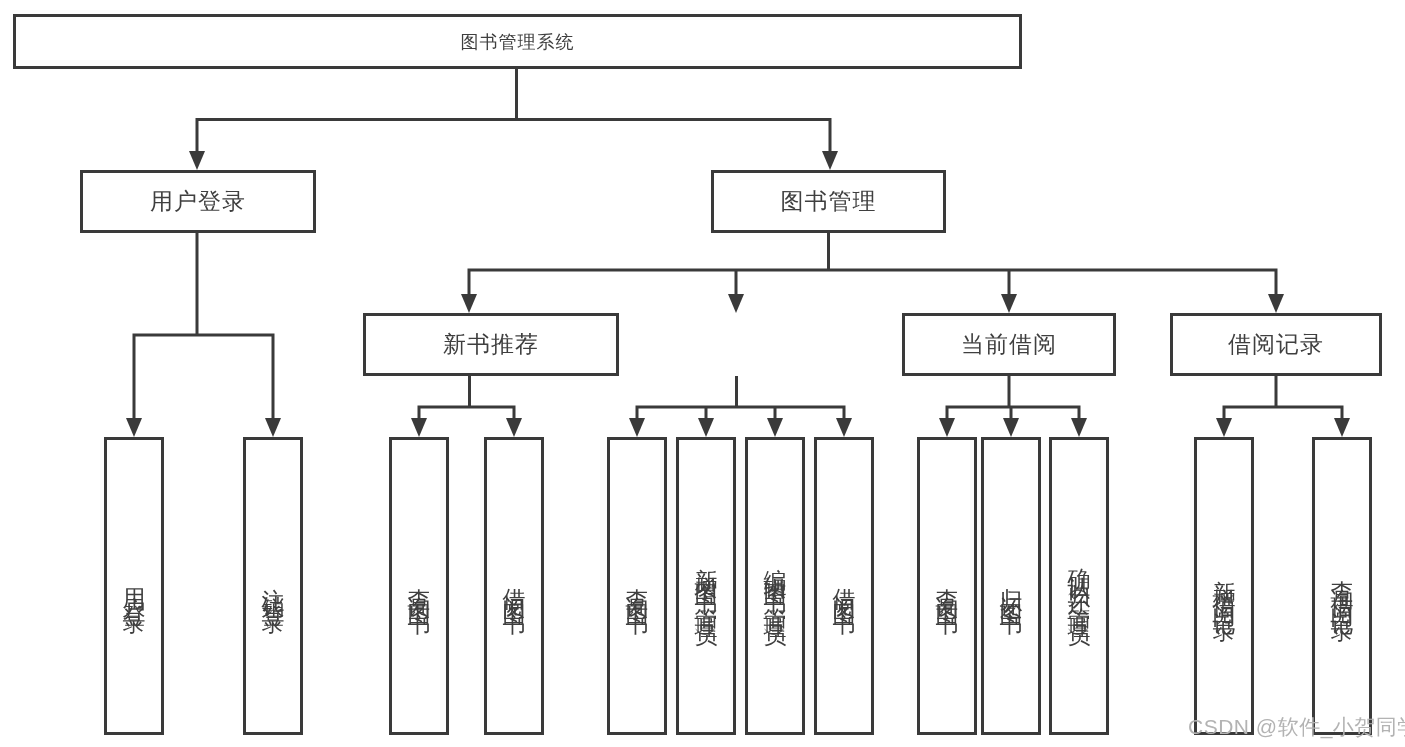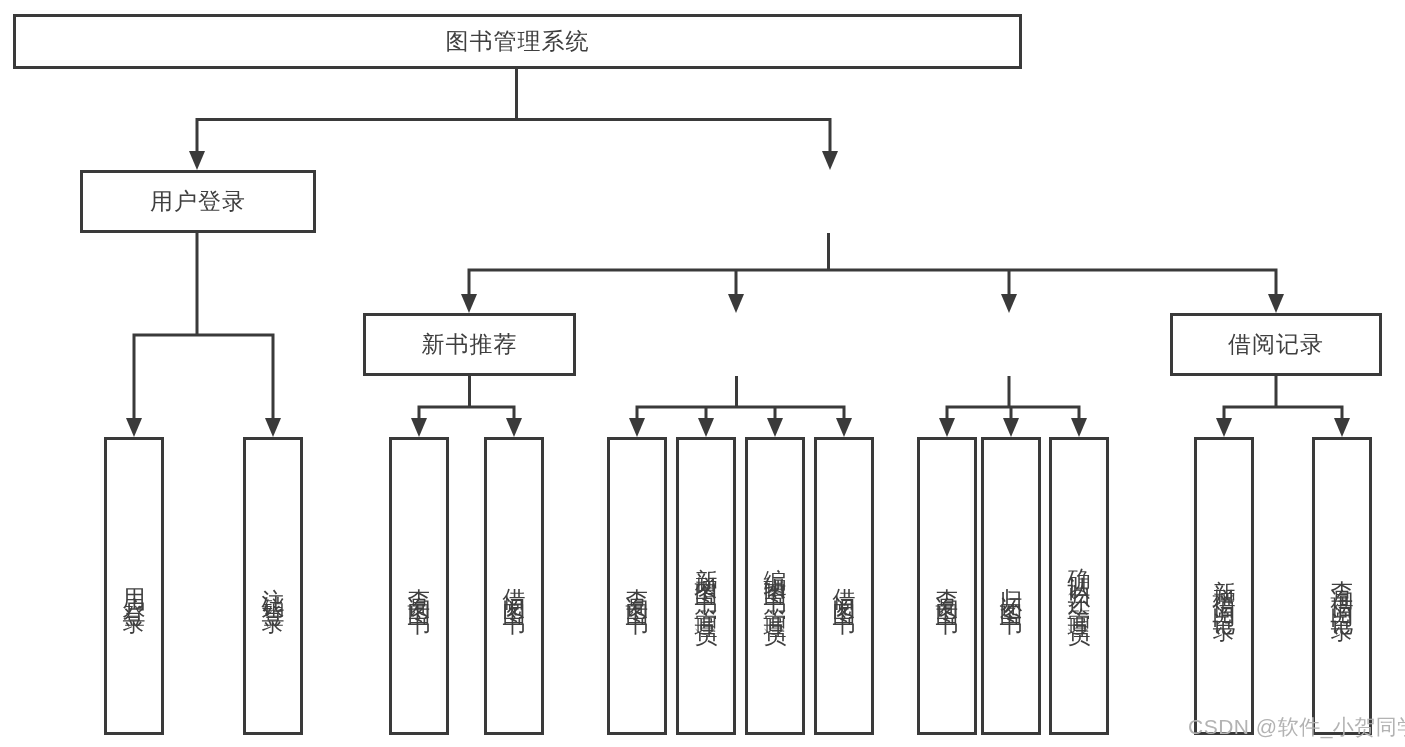--- a/index.html
+++ b/index.html
@@ -31,21 +31,21 @@
     color:var(--text);
     text-align:center;
   }
   .node{
     height:63px;
     font-size:23px;
     letter-spacing:1px;
   }
   .root{
     left:13px;top:14px;width:1009px;height:55px;
-    font-size:23px;letter-spacing:1px;
+    font-size:18px;letter-spacing:1px;
   }
   .leaf{
     top:437px;width:60px;height:298px;
   }
   .vtext{
     writing-mode:vertical-rl;
     text-orientation:mixed;
     font-size:23px;
     letter-spacing:8px;
     line-height:1;
@@ -109,23 +109,29 @@
     </g>
   </svg>
 
   <div class="box root">
     <span>图书管理系统</span>
   </div>
 
   <div class="box node" style="left:80px;top:170px;width:236px">
     <span>用户登录</span>
   </div>
+  <div class="box node" style="left:711px;top:170px;width:235px">
+    <span>图书管理</span>
+  </div>
 
-  <div class="box node" style="left:363px;top:313px;width:213px">
+  <div class="box node" style="left:363px;top:313px;width:256px">
     <span>新书推荐</span>
+  </div>
+  <div class="box node" style="left:902px;top:313px;width:214px">
+    <span>当前借阅</span>
   </div>
   <div class="box node" style="left:1170px;top:313px;width:212px">
     <span>借阅记录</span>
   </div>
 
   <div class="box leaf" style="left:104px">
     <span class="vtext">用户登录</span>
   </div>
   <div class="box leaf" style="left:243px">
     <span class="vtext">注销登录</span>

